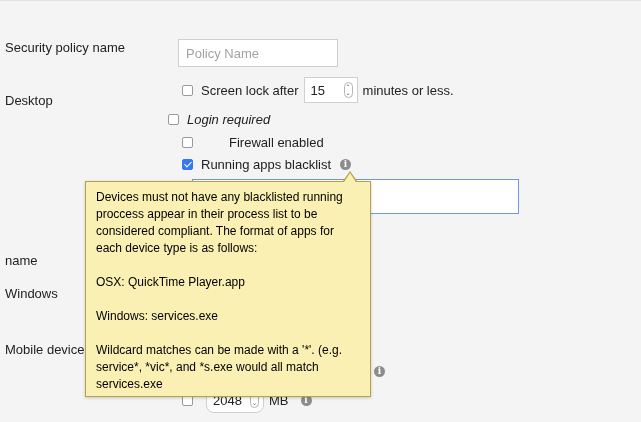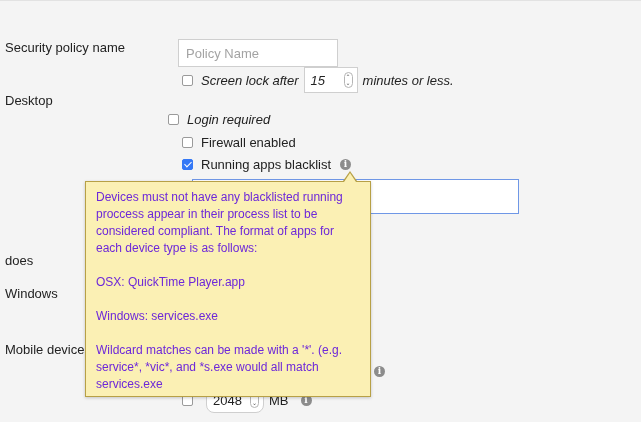--- a/index.html
+++ b/index.html
@@ -42,21 +42,21 @@
     font-family:"DejaVu Serif", serif; display:inline-block;
   }
   .blacklist-box {
     position:absolute; left:192px; top:179px; width:327px; height:35px; background:#fff;
     border:1px solid #6f97e6; box-sizing:border-box;
   }
   .tooltip {
     position:absolute; left:85px; top:181px; width:286px; height:216px;
     background:#fbf0b4; border:1px solid #b7a046; box-sizing:border-box;
     box-shadow:0 1px 3px rgba(0,0,0,0.2);
-    padding:7px 10px 0 10px; font-size:12px; line-height:17px; color:#6d28d9;
+    padding:7px 10px 0 10px; font-size:12px; line-height:17px; color:#000000;
   }
   .tooltip p { margin:0; }
   .tooltip .gap { height:17px; }
   .tip-arrow {
     position:absolute; left:343px; top:171px; width:0; height:0;
     border-left:7px solid transparent; border-right:7px solid transparent;
     border-bottom:10px solid #b7a046;
   }
   .tip-arrow-inner {
     position:absolute; left:344px; top:173px; width:0; height:0;
@@ -66,43 +66,43 @@
 </style>
 </head>
 <body>
 
 <div class="topline"></div>
 
 <div class="label" style="top:40px;">Security policy name</div>
 <input class="textinput" style="left: 178px; top: 39px; width: 160px; height: 28px;" type="text" placeholder="Policy Name">
 
 <div class="label" style="top:93px;">Desktop</div>
-<div class="label" style="top:253px;">does</div>
+<div class="label" style="top:253px;">name</div>
 <div class="label" style="top:286px;">Windows</div>
 <div class="label" style="top:342px;">Mobile devices</div>
 
-<div class="row" style="left:182px; top:67px; height:26px;font-style:italic;">
+<div class="row" style="left:182px; top:77px; height:26px;">
   <span class="cb"></span>
   <span>Screen lock after</span>
   <span class="stepper" style="width:54px;justify-content:space-between;">
     <span class="val">15</span>
     <span class="arrows">
       <span>⌃</span>
       <span>⌄</span>
     </span>
   </span>
   <span>minutes or less.</span>
 </div>
 
 <div class="row" style="left:168px; top:111px; height:16px;font-style:italic;">
   <span class="cb"></span>
   <span>Login required</span>
 </div>
 
-<div class="row" style="left:182px; top:134px; height:16px;">
+<div class="row" style="left:182px; top:134px; height:16px;gap:28px;">
   <span class="cb"></span>
   <span>Firewall enabled</span>
 </div>
 
 <div class="row" style="left:182px; top:156px; height:16px;">
   <span class="cb checked"></span>
   <span>Running apps blacklist</span>
   <span class="info" style="margin-left:9px;">i</span>
 </div>
 

